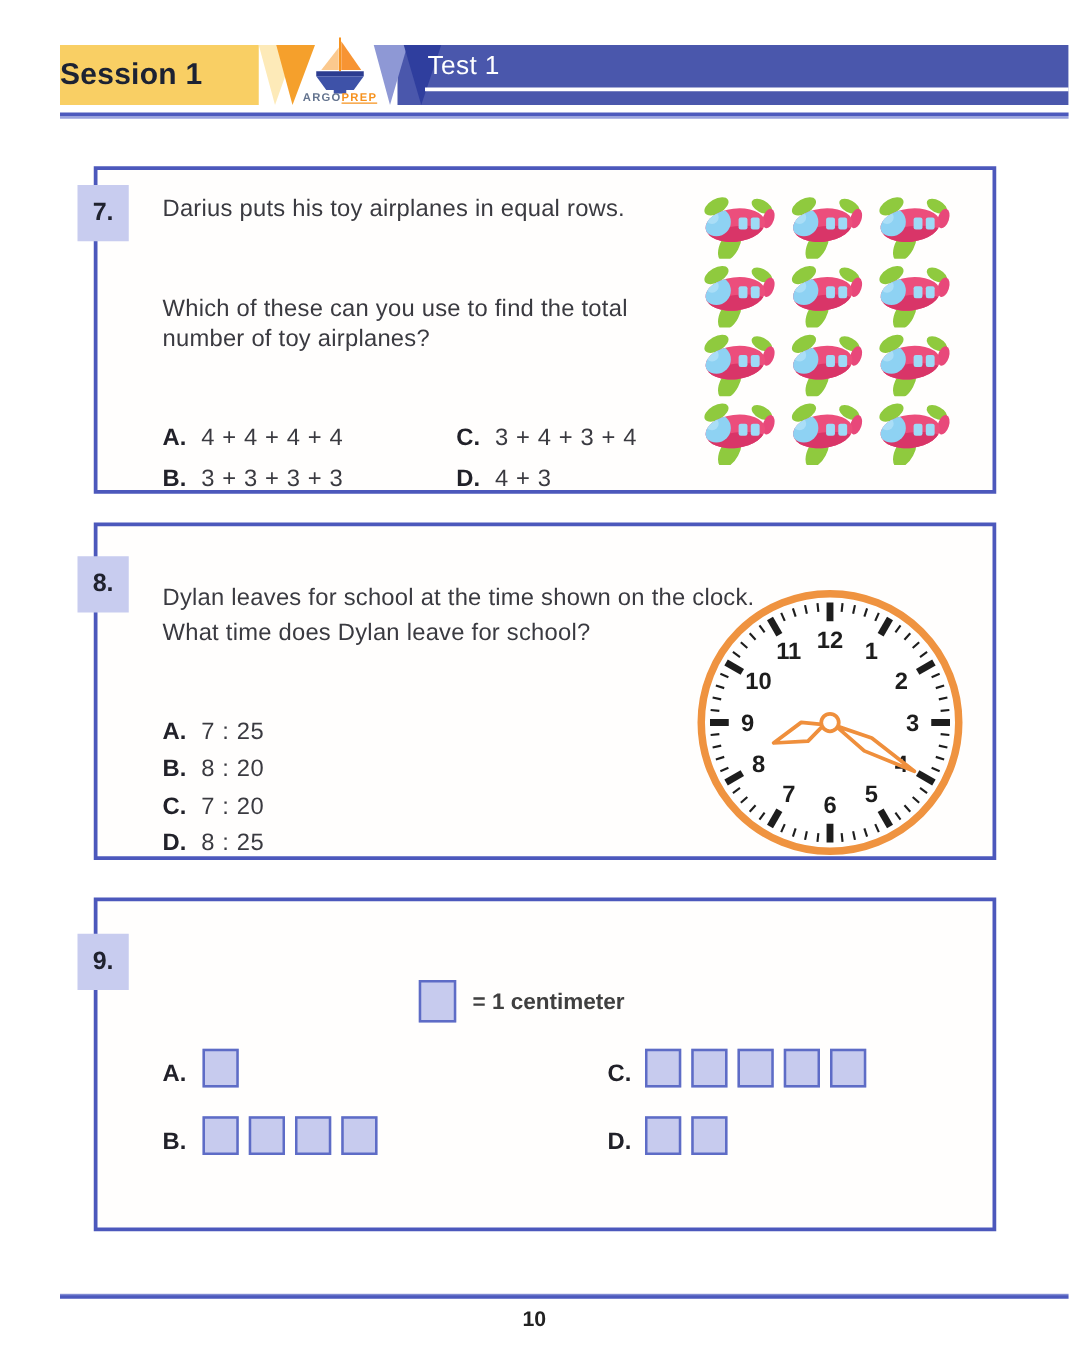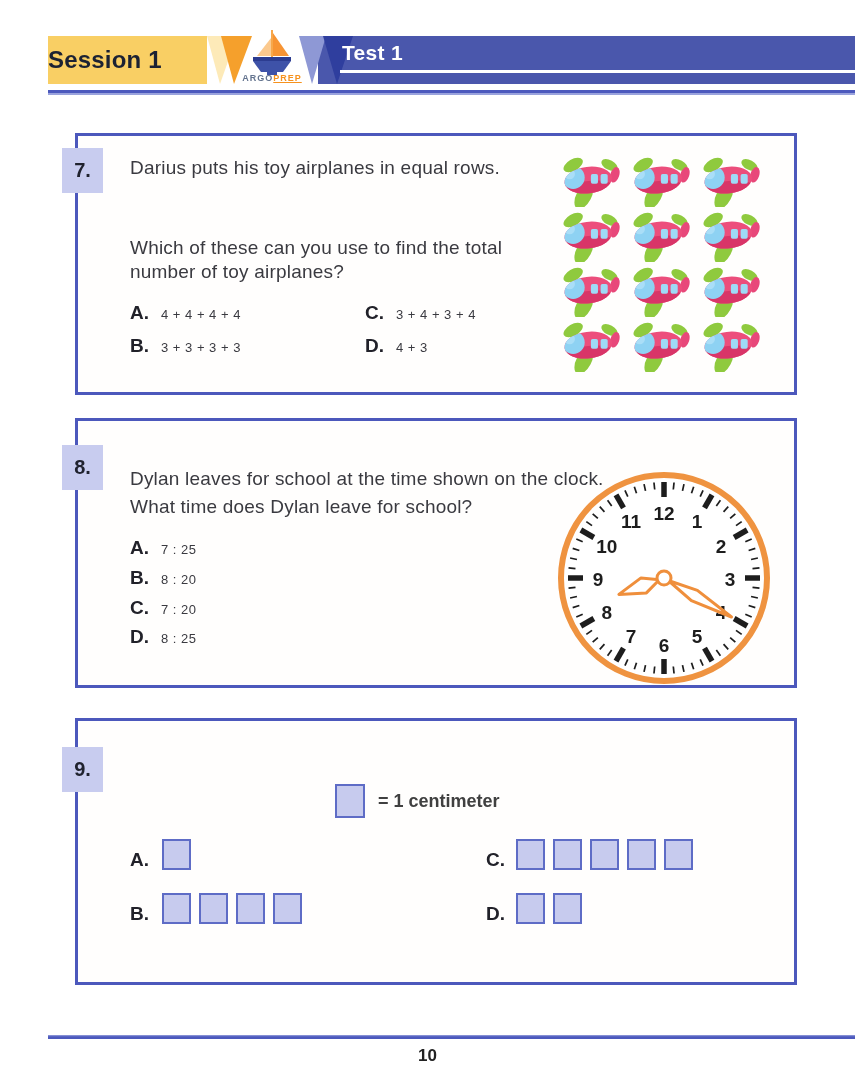--- a/index.html
+++ b/index.html
@@ -8,21 +8,21 @@
     font-family:"Liberation Sans", sans-serif;overflow:hidden;
   }
   
   .hdr-svg{position:absolute;left:0;top:36px;}
   .session-label{
     position:absolute;left:48px;top:36px;width:159px;height:48px;
     line-height:48px;box-sizing:border-box;
     font-size:24px;font-weight:700;color:#1c2233;letter-spacing:0.2px;
   }
   .test-label{
-    position:absolute;left:342px;top:41px;font-size:21px;font-weight:700;color:#ffffff;
+    position:absolute;left:342px;top:41px;font-size:21px;font-weight:400;color:#ffffff;
     letter-spacing:0.3px;
   }
   .test-underline{position:absolute;left:340px;top:70px;width:515px;height:3px;background:#ffffff;}
   .brand-text{
     position:absolute;left:230px;top:73px;width:84px;text-align:center;
     font-size:9px;font-weight:700;letter-spacing:1px;
   }
   .brand-argo{color:#64748f;}
   .brand-prep{color:#f6921e;text-decoration:underline;}
   .hdr-divider{
@@ -38,21 +38,21 @@
   .qbox8{top:418px;height:270px;}
   .qbox9{top:718px;height:267px;}
   .qnum{
     position:absolute;left:-16px;width:41px;height:45px;background:#c8ccef;
     display:flex;align-items:center;justify-content:center;
     font-size:20px;font-weight:700;color:#20222e;
   }
   .prompt{position:absolute;font-size:19px;color:#3a3a40;letter-spacing:0.2px;line-height:24px;}
   .opt{position:absolute;display:flex;align-items:baseline;}
   .opt-label{font-size:19px;font-weight:700;color:#212129;width:31px;}
-  .opt-text{font-size:13px;color:#3a3a40;letter-spacing:0.5px;}
+  .opt-text{font-size:19px;color:#3a3a40;letter-spacing:0.5px;margin-top:38px;}
   
   .airplane-grid{position:absolute;left:481px;top:19px;width:216px;height:240px;}
   .plane{position:absolute;width:62px;height:52px;}
   .clock{position:absolute;left:476px;top:47px;width:220px;height:220px;}
   
   .legend-cube{
     position:absolute;left:257px;top:63px;width:30px;height:34px;box-sizing:border-box;
     background:#c7cbee;border:2px solid #5e6cc6;
   }
   .legend-text{position:absolute;left:300px;top:70px;font-size:18px;font-weight:700;color:#404040;}

